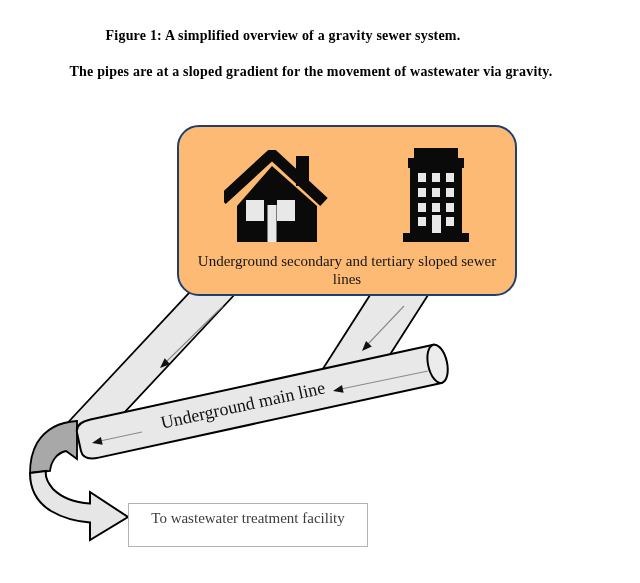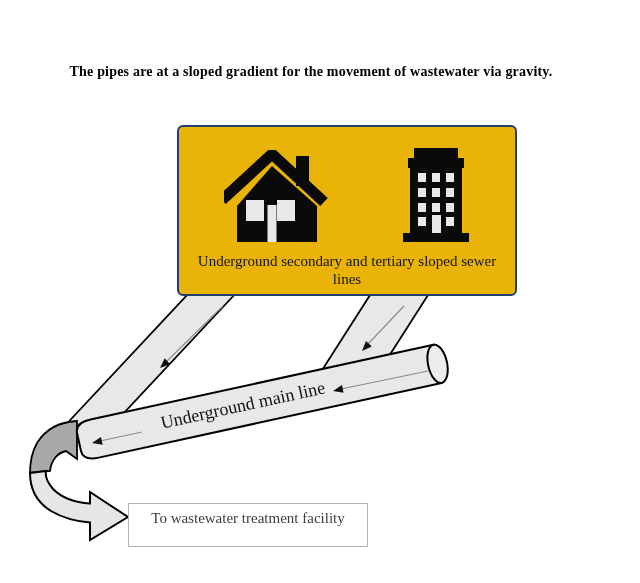--- a/index.html
+++ b/index.html
@@ -11,21 +11,21 @@
     position:absolute;left:3px;top:28px;width:560px;text-align:center;
     font-size:14px;font-weight:bold;letter-spacing:.2px;
   }
   .fig-subtitle{
     position:absolute;left:0;top:64px;width:566px;text-align:center;
     font-size:14px;font-weight:bold;letter-spacing:.2px;padding-left:28px;
   }
   .pipes-svg{position:absolute;left:0;top:0;z-index:1;}
   .source-box{
     position:absolute;left:177px;top:125px;width:340px;height:171px;z-index:2;
-    box-sizing:border-box;background:#eab308;border:2.5px solid #1f3f6e;border-radius:6px;
+    box-sizing:border-box;background:#fdba74;border:2.5px solid #1f3f6e;border-radius:22px;
     display:flex;flex-direction:column;align-items:center;
   }
   .icons-row{display:flex;align-items:center;gap:72px;margin-top:18px;height:102px;}
   .source-box-label{
     margin-top:5px;width:312px;text-align:center;font-size:15px;line-height:18px;color:#161616;
   }
   .main-pipe-label{
     position:absolute;left:140px;top:395px;width:206px;height:22px;z-index:2;
     text-align:center;font-size:18px;color:#111;
     transform:rotate(-12.3deg);transform-origin:50% 50%;
@@ -39,20 +39,21 @@
   }
   .shape-outline{stroke:#000;}
   .arrow-shaft{stroke:#8a8a8a;stroke-width:1.1;}
   .arrow-head{fill:#111;stroke:none;}
 </style>
 </head>
 <body>
 
 <div class="stage">
 
+  <div class="fig-title">Figure 1: A simplified overview of a gravity sewer system.</div>
   <div class="fig-subtitle">The pipes are at a sloped gradient for the movement of wastewater via gravity.</div>
 
   <svg class="pipes-svg" width="640" height="583" viewBox="0 0 640 583">
 
     <polygon class="shape-outline" points="190,292 237,292 106,432 59,432" stroke-width="1.8" fill="#e8e8e8"></polygon>
     <polygon class="shape-outline" points="372,292 430,292 375,378 317,378" stroke-width="1.8" fill="#e8e8e8"></polygon>
 
     <g>
       <line class="arrow-shaft" x1="223" y1="306" x2="166" y2="362"></line>
       <polygon class="arrow-head" points="160,368 164.7,358.3 170.1,364.3"></polygon>

